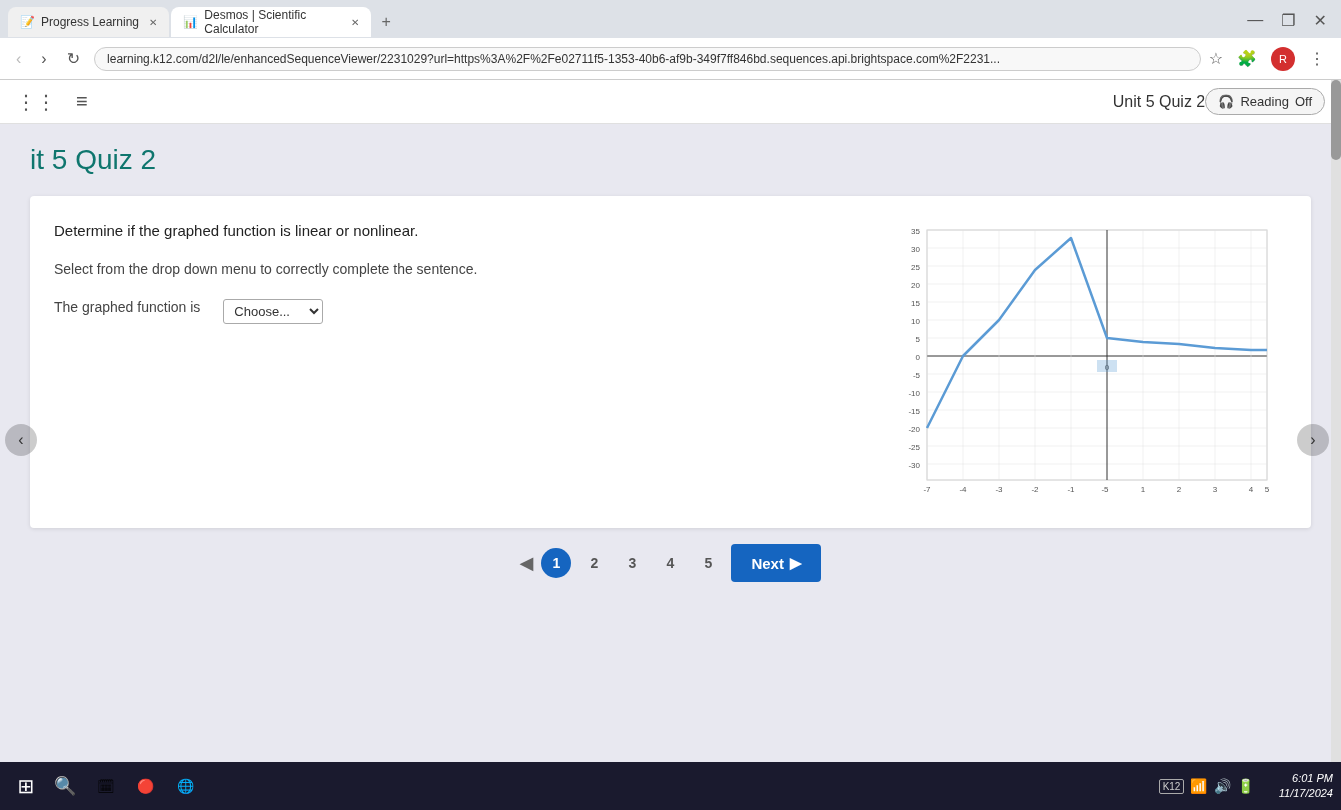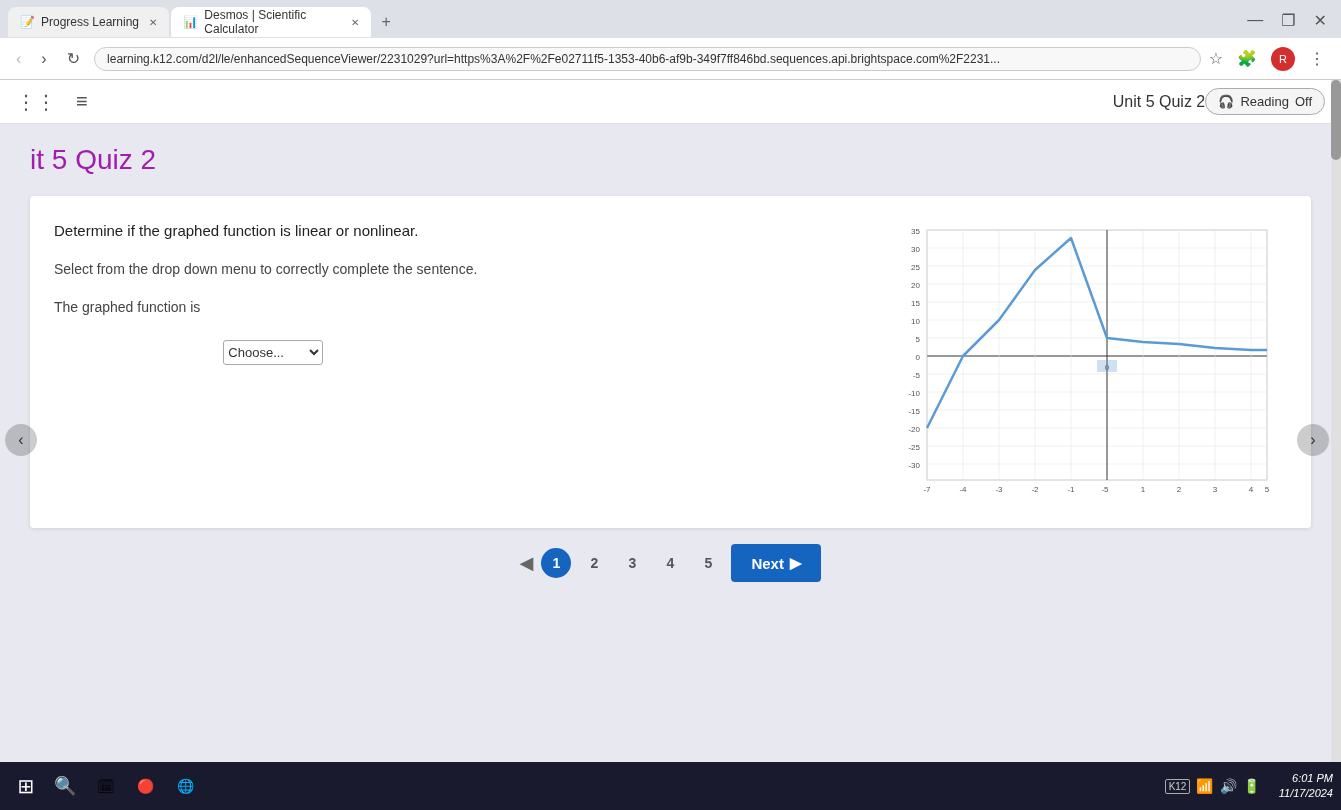--- a/index.html
+++ b/index.html
@@ -24,47 +24,47 @@
 
     
     .page-header { display: flex; align-items: center; padding: 8px 16px; border-bottom: 1px solid #e0e0e0; background: #fff; }
     .hamburger { font-size: 20px; color: #555; cursor: pointer; margin-right: 12px; }
     .dots-menu { font-size: 20px; color: #555; cursor: pointer; margin-right: 20px; }
     .page-title-center { flex: 1; text-align: right; font-size: 16px; font-weight: 500; color: #333; }
     .reading-btn { display: flex; align-items: center; gap: 6px; border: 1px solid #aaa; border-radius: 20px; padding: 5px 12px; font-size: 13px; color: #333; cursor: pointer; background: #f5f5f5; margin-left: auto; }
 
     
     .quiz-area { padding: 20px 30px; background: #e8e8f0; min-height: calc(100% - 55px); position: relative; }
-    .quiz-title { font-size: 28px; font-weight: 400; color: #a21caf; margin-bottom: 20px; }
+    .quiz-title { font-size: 28px; font-weight: 400; color: #0f766e; margin-bottom: 20px; }
 
     
     .question-card { background: #fff; border-radius: 4px; padding: 24px; box-shadow: 0 1px 4px rgba(0,0,0,0.1); display: flex; gap: 20px; }
     .question-left { flex: 1; }
     .question-text { font-size: 15px; color: #222; margin-bottom: 16px; line-height: 1.5; }
     .instruction-text { font-size: 14px; color: #444; margin-bottom: 19px; line-height: 1.5; }
     .sentence-area { margin-top: 18px; font-size: 14px; color: #444; display: flex; align-items: flex-start; gap: 23px; flex-wrap: wrap; }
-    .dropdown-select { border: 1px solid #aaa; border-radius: 3px; padding: 3px 0; font-size: 13px; color: #333; background: #fff; cursor: pointer; min-width: 100px; margin-top: 41px; }
+    .dropdown-select { border: 1px solid #aaa; border-radius: 3px; padding: 3px 6px; font-size: 13px; color: #333; background: #fff; cursor: pointer; min-width: 100px; }
 
     
     .graph-container { width: 400px; flex-shrink: 0; }
     .graph-svg { width: 100%; height: 280px; }
 
     
     .quiz-nav { display: flex; align-items: center; justify-content: center; gap: 8px; padding: 16px 0 8px 0; }
     .nav-arrow { background: none; border: none; font-size: 18px; color: #666; cursor: pointer; }
     .page-num { width: 30px; height: 30px; border-radius: 50%; display: flex; align-items: center; justify-content: center; font-size: 14px; font-weight: 600; cursor: pointer; }
     .page-num.active { background: #1565c0; color: #fff; }
     .page-num.inactive { background: transparent; color: #555; }
     .next-btn { background: #1565c0; color: #fff; border: none; border-radius: 4px; padding: 10px 20px; font-size: 15px; font-weight: 700; cursor: pointer; display: flex; align-items: center; gap: 6px; }
 
     
     .taskbar { position: absolute; bottom: 0; left: 0; right: 0; height: 48px; background: #1a1a2e; display: flex; align-items: center; padding: 0 8px; gap: 4px; z-index: 200; }
     .taskbar-start { width: 36px; height: 36px; display: flex; align-items: center; justify-content: center; cursor: pointer; }
     .taskbar-icon { width: 36px; height: 36px; border-radius: 4px; display: flex; align-items: center; justify-content: center; font-size: 18px; cursor: pointer; }
-    .taskbar-right { margin-left: auto; display: flex; align-items: center; gap: 18px; font-size: 11px; color: #fff; }
+    .taskbar-right { margin-left: auto; display: flex; align-items: center; gap: 24px; font-size: 11px; color: #fff; }
     .taskbar-time { text-align: right; line-height: 1.4; font-style: italic; }
     .system-icons { display: flex; align-items: center; gap: 6px; color: #ccc; font-size: 14px; }
 
     
     .scrollbar-track { position: absolute; right: 0; top: 80px; bottom: 48px; width: 10px; background: #e0e0e0; }
     .scrollbar-thumb { position: absolute; top: 0; width: 10px; height: 80px; background: #999; border-radius: 5px; }
 
     
     .side-nav { position: absolute; top: 50%; transform: translateY(-50%); background: rgba(0,0,0,0.2); border: none; border-radius: 50%; width: 32px; height: 32px; display: flex; align-items: center; justify-content: center; cursor: pointer; color: #333; font-size: 16px; }
     .side-nav.left { left: 5px; }

